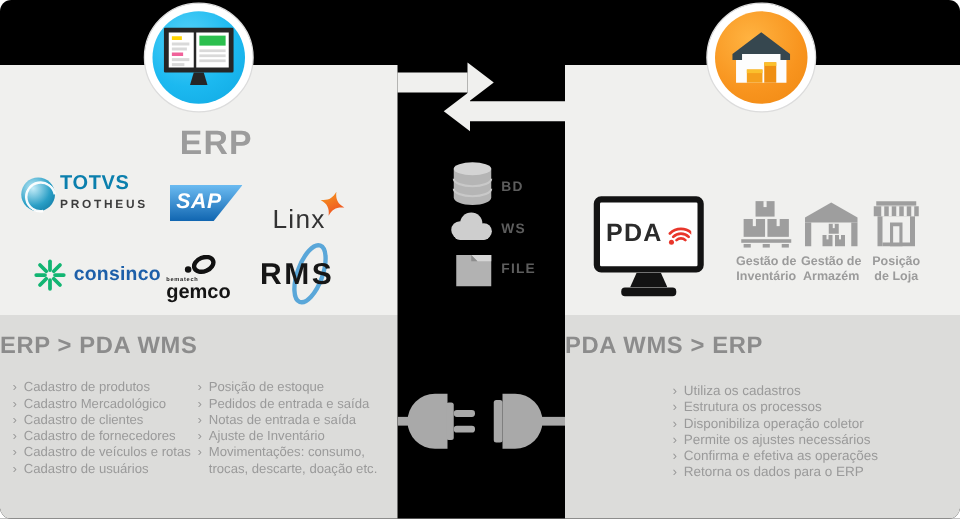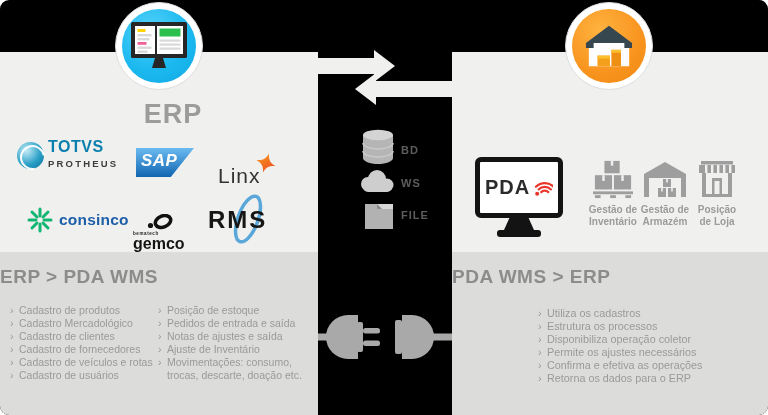--- a/index.html
+++ b/index.html
@@ -40,21 +40,21 @@
   .totvs-txt { display:flex; flex-direction:column; }
   .totvs-name { font-size:16px; font-weight:bold; color:#0b7fad; letter-spacing:.5px; line-height:18px; }
   .totvs-sub { font-size:9.5px; font-weight:bold; color:#3d3d3d; letter-spacing:2.2px; margin-top:2px; }
   .logo-sap { left:136px; top:148px; width:58px; height:29px; clip-path:polygon(0 0,100% 0,60% 100%,0 100%); background:linear-gradient(180deg,#6bbbf1,#1065b0); }
   .sap-name { font-size:17px; font-weight:bold; font-style:italic; color:#fff; margin:3px 0 0 5px; display:inline-block; letter-spacing:.5px; }
   .logo-linx { left:218px; top:164px;text-align:center; }
   .linx-name { font-size:21px; color:#333; font-weight:500; letter-spacing:1px; }
   .linx-spark { position:absolute; right:-15px; top:-11px; }
   .logo-consinco { left:27px; top:207px; display:flex; align-items:center; gap:6px; }
   .consinco-name { font-size:15.5px; font-weight:bold; color:#1d5fa9; letter-spacing:.2px; }
-  .logo-gemco { left:133px; top:214px; }
+  .logo-gemco { left:133px; top:204px; }
   .gemco-icon { margin-left:14px; display:block; }
   .gemco-sub { font-size:4.5px; font-weight:bold; color:#222; letter-spacing:.6px; display:block; margin-top:1px; }
   .gemco-name { font-size:16px; font-weight:bold; color:#141414; line-height:15px; display:block; }
   .logo-rms { left:208px; top:196px; width:76px; height:48px; }
   .rms-ellipse { position:absolute; left:20px; top:-3px; }
   .rms-name { position:absolute; left:0; top:10px; font-size:24px; font-weight:bold; color:#161616; letter-spacing:2px; }
 
   
   .mid-icon { position:absolute; }
   .mid-label { position:absolute; left:401px; font-size:11px; font-weight:bold; color:#5d5d5d; letter-spacing:1px; }
@@ -348,21 +348,21 @@
     <div class="li">
         <span class="bullet">›</span>
         <span class="li-text">Posição de estoque</span>
       </div>
         <div class="li">
         <span class="bullet">›</span>
         <span class="li-text">Pedidos de entrada e saída</span>
       </div>
         <div class="li">
         <span class="bullet">›</span>
-        <span class="li-text">Notas de ajustes e saída</span>
+        <span class="li-text">Notas de entrada e saída</span>
       </div>
         <div class="li">
         <span class="bullet">›</span>
         <span class="li-text">Ajuste de Inventário</span>
       </div>
         <div class="li">
         <span class="bullet">›</span>
         <span class="li-text">Movimentações: consumo, trocas, descarte, doação etc.</span>
       </div>
       </div>

